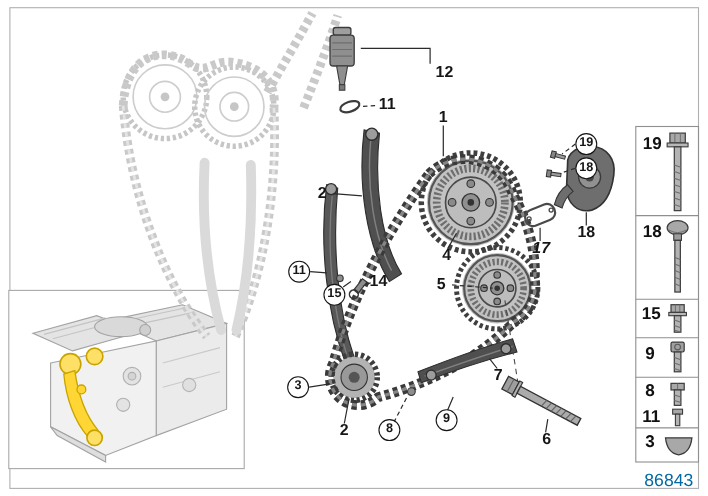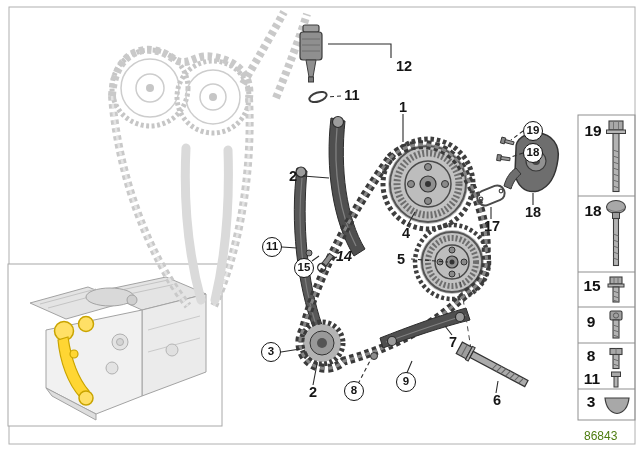--- a/index.html
+++ b/index.html
@@ -2,21 +2,21 @@
 <html><head>
 <meta charset="utf-8">
 <style>
   html,body{margin:0;padding:0;background:#fff;}
   .page{position:relative;width:644px;height:451px;background:#fff;font-family:"Liberation Sans",sans-serif;overflow:hidden;}
   .artwork{position:absolute;left:0;top:0;}
   .overlay{position:absolute;left:0;top:0;width:644px;height:451px;}
   .callout{position:absolute;transform:translate(-50%,-50%);font-weight:bold;font-size:14.5px;color:#161616;line-height:1;white-space:nowrap;}
   .callout.circled{width:20px;height:20px;border:1.5px solid #161616;border-radius:50%;background:#fff;display:flex;align-items:center;justify-content:center;font-size:11.5px;box-sizing:border-box;}
   .sb-label{position:absolute;transform:translate(-50%,-50%);font-weight:bold;font-size:15.5px;color:#111;line-height:1;}
-  .diagram-number{position:absolute;left:584px;top:429px;width:48px;text-align:left;font-size:12px;color:#4d7c0f;}
+  .diagram-number{position:absolute;left:584px;top:429px;width:48px;text-align:center;font-size:16px;color:#0369a1;}
 </style>
 </head>
 <body>
 
 <div class="page">
 
 <svg class="artwork" width="644" height="451" viewBox="0 0 644 451" xmlns="http://www.w3.org/2000/svg">
 
   <rect x="9" y="7" width="626" height="437" fill="none" stroke="#b0b0b0" stroke-width="1"></rect>
 
@@ -232,27 +232,27 @@
   </g>
 </svg>
 
 <div class="overlay">
       <div class="callout" style="left: 404px; top: 66px;">12</div>
       <div class="callout" style="left: 352px; top: 95px;">11</div>
       <div class="callout" style="left: 403px; top: 107px;">1</div>
       <div class="callout" style="left: 293px; top: 176px;">2</div>
       <div class="callout circled" style="left: 272px; top: 247px;">11</div>
       <div class="callout circled" style="left: 304px; top: 268px;">15</div>
-      <div class="callout" style="left: 344px; top: 256px; font-style: italic;">14</div>
+      <div class="callout" style="left: 344px; top: 256px;">14</div>
       <div class="callout" style="left: 406px; top: 233px;">4</div>
       <div class="callout" style="left: 401px; top: 259px;">5</div>
       <div class="callout circled" style="left: 533px; top: 131px;">19</div>
       <div class="callout circled" style="left: 533px; top: 153px;">18</div>
       <div class="callout" style="left: 533px; top: 212px;">18</div>
-      <div class="callout" style="left: 492px; top: 226px;">17</div>
+      <div class="callout" style="left: 492px; top: 226px; font-style: italic;">17</div>
       <div class="callout circled" style="left: 271px; top: 352px;">3</div>
       <div class="callout" style="left: 313px; top: 392px;">2</div>
       <div class="callout circled" style="left: 354px; top: 391px;">8</div>
       <div class="callout circled" style="left: 406px; top: 382px;">9</div>
       <div class="callout" style="left: 453px; top: 342px;">7</div>
       <div class="callout" style="left: 497px; top: 400px;">6</div>
     </div>
 
 <div class="overlay">
       <div class="sb-label" style="left: 593px; top: 131px;">19</div>

